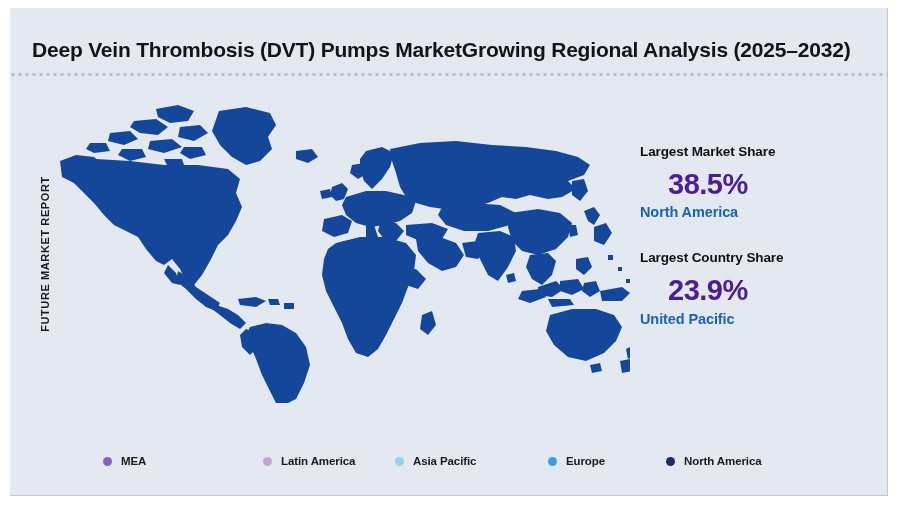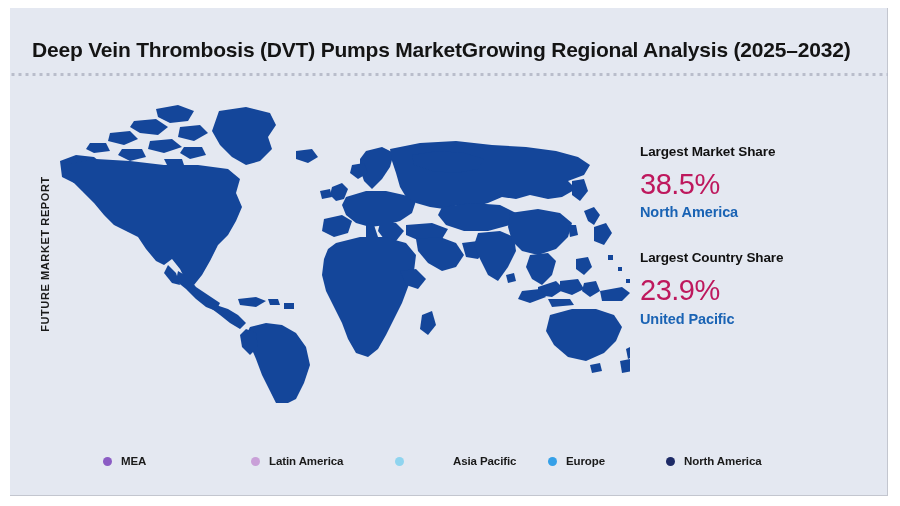--- a/index.html
+++ b/index.html
@@ -94,25 +94,26 @@
   .stat-block:last-child { margin-bottom: 0; }
   .stat-label {
     font-size: 13.5px;
     font-weight: bold;
     color: #111111;
     letter-spacing: -0.1px;
     margin-bottom: 10px;
   }
   .stat-value {
     font-size: 29px;
-    font-weight: normal;
-    color: #be185d;
+    font-weight: bold;
+    color: #4c1d95;
     letter-spacing: -0.5px;
     line-height: 1.05;
     margin-bottom: 5px;
+    margin-left: 28px;
   }
   .stat-region {
     font-size: 14.5px;
     font-weight: bold;
     color: #1a63b4;
     letter-spacing: -0.1px;
   }
 
   
   #legend {
@@ -289,25 +290,25 @@
       <div class="stat-value">23.9%</div>
       <div class="stat-region" style="color: rgb(26, 99, 180);">United Pacific</div>
     </div>
   </div>
 
   <div id="legend">
       <div class="legend-item" style="left: 0px;">
         <span class="legend-dot" style="background: rgb(139, 92, 196);"></span>
         <span class="legend-text">MEA</span>
       </div>
-      <div class="legend-item" style="left: 148px;">
+      <div class="legend-item" style="left: 160px;">
         <span class="legend-dot" style="background: rgb(201, 160, 216);"></span>
         <span class="legend-text">Latin America</span>
       </div>
-      <div class="legend-item" style="left: 292px; gap: 40px;">
+      <div class="legend-item" style="left: 292px;">
         <span class="legend-dot" style="background: rgb(143, 212, 239);"></span>
         <span class="legend-text">Asia Pacific</span>
       </div>
       <div class="legend-item" style="left: 445px;">
         <span class="legend-dot" style="background: rgb(53, 160, 232);"></span>
         <span class="legend-text">Europe</span>
       </div>
       <div class="legend-item" style="left: 563px;">
         <span class="legend-dot" style="background: rgb(29, 42, 102);"></span>
         <span class="legend-text">North America</span>

